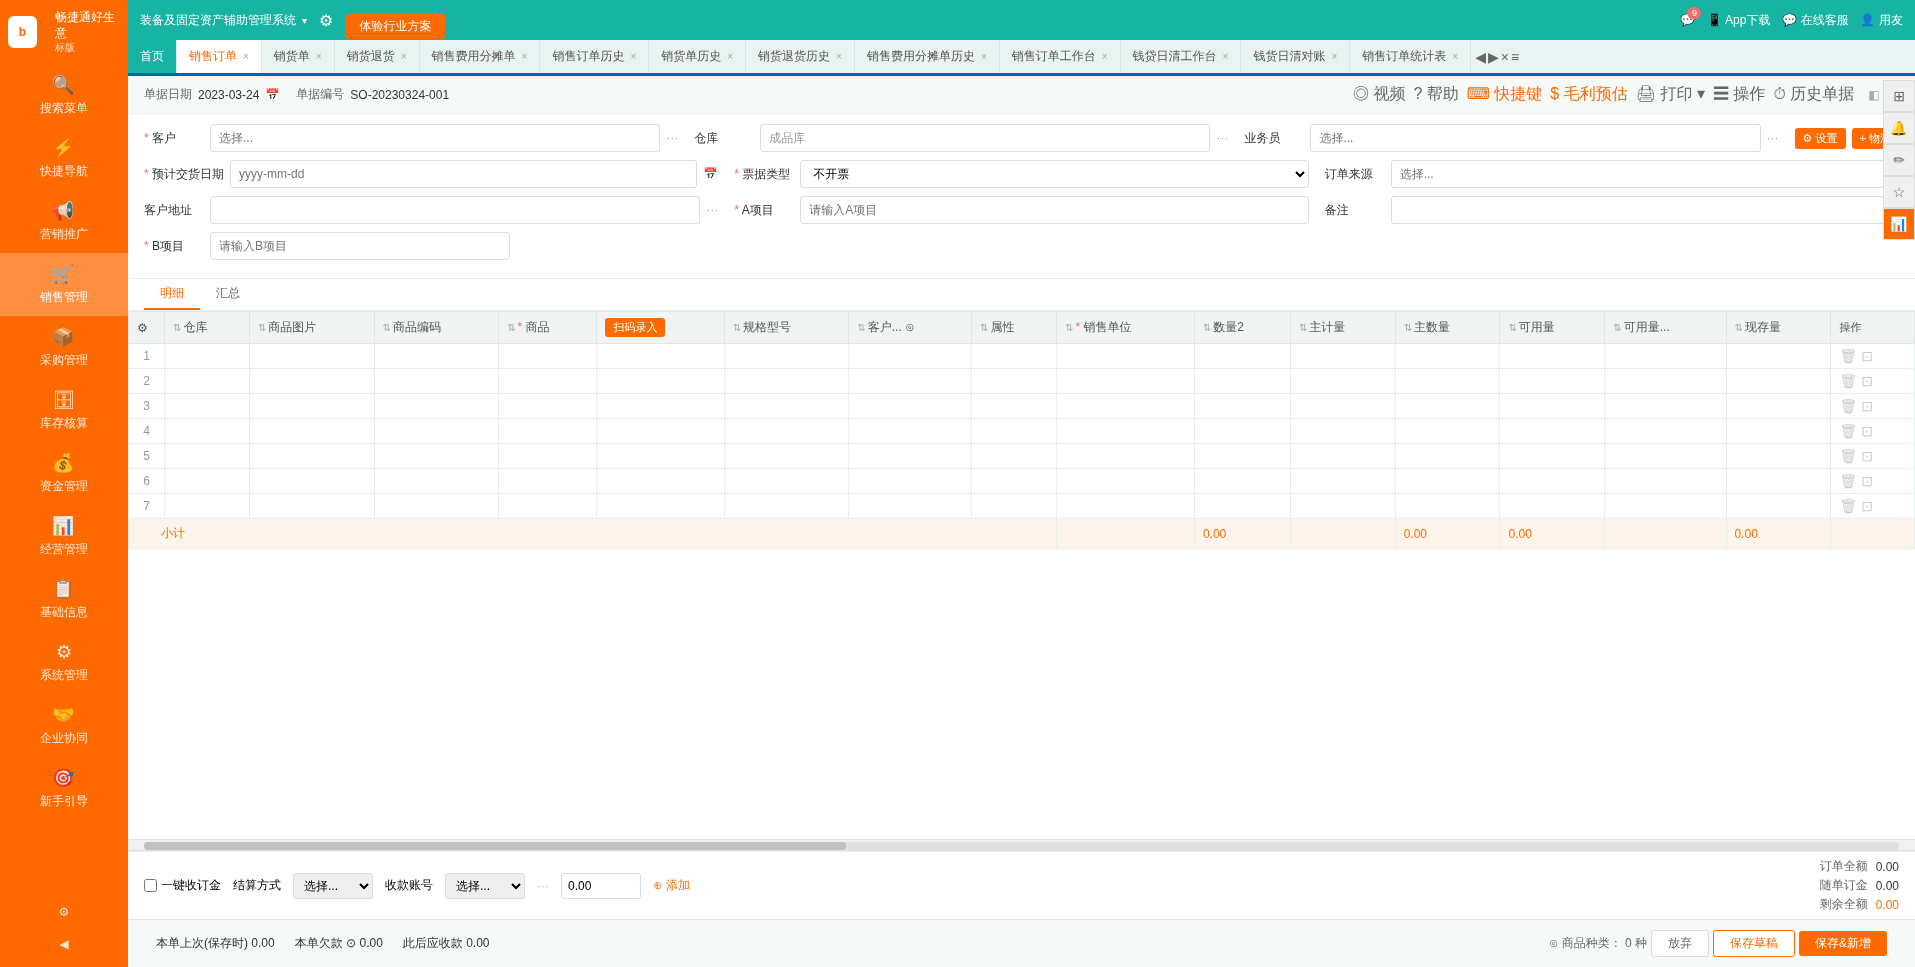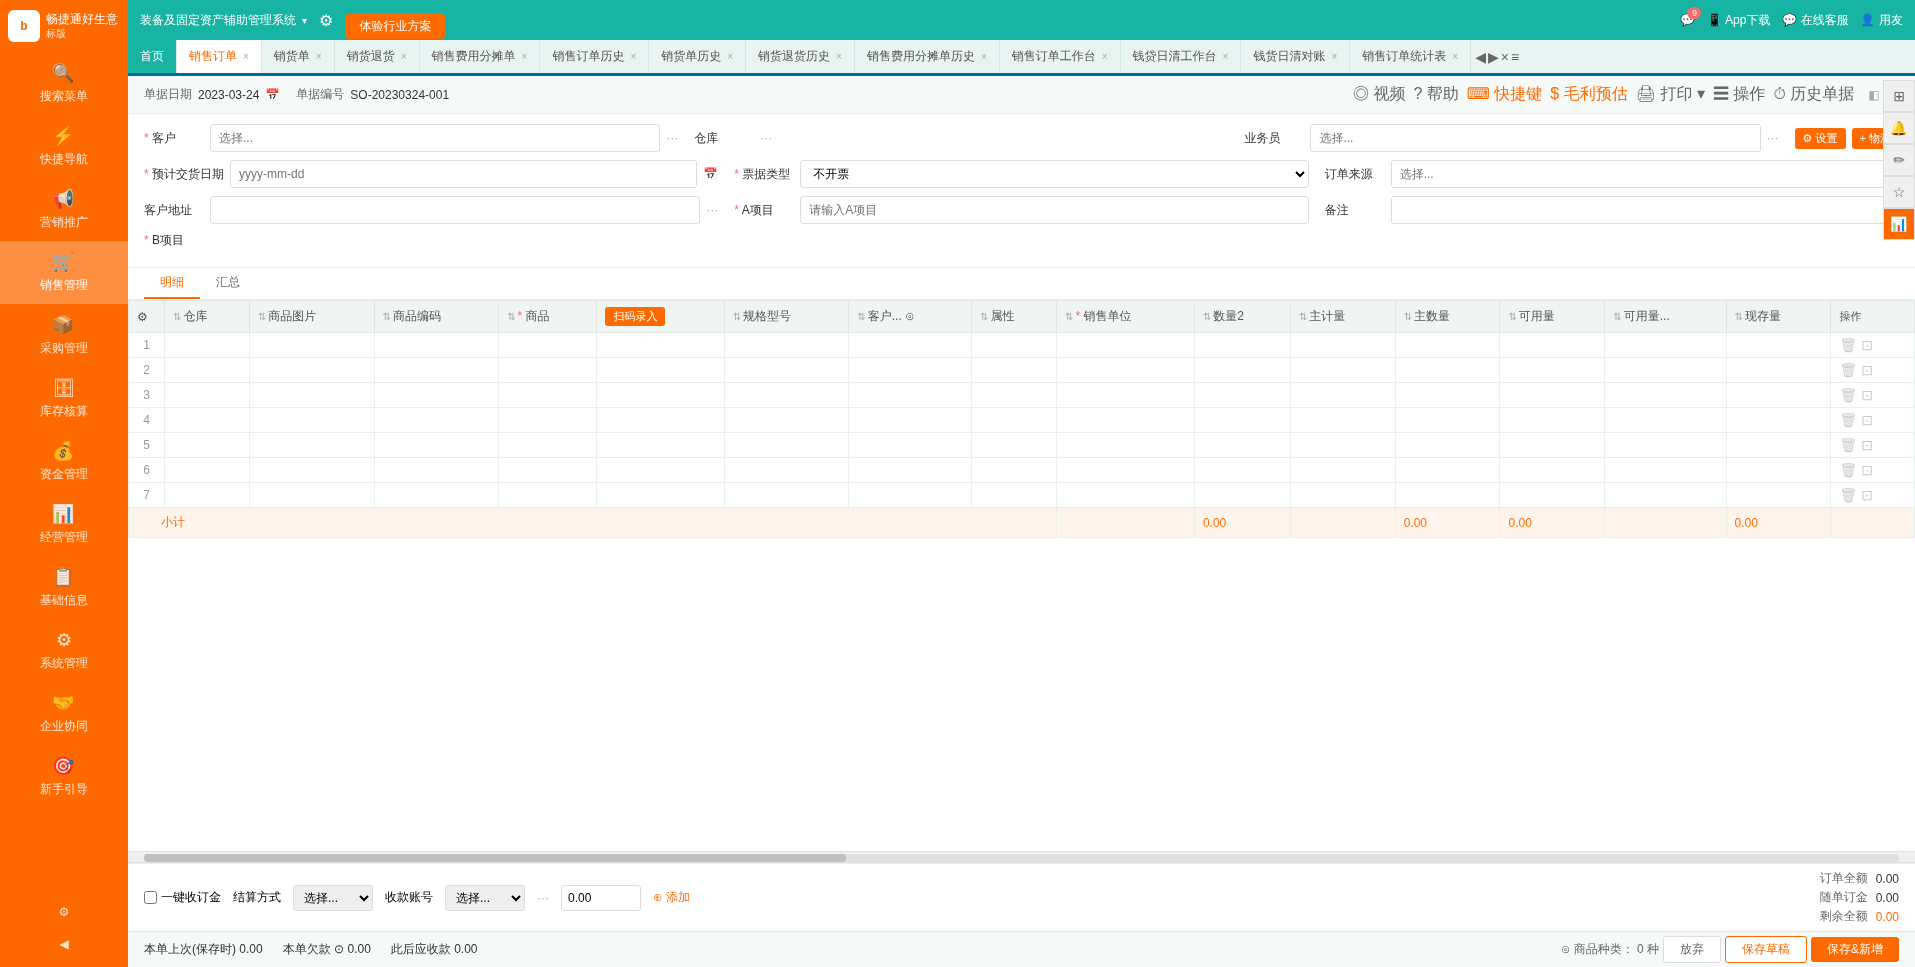--- a/index.html
+++ b/index.html
@@ -23,21 +23,21 @@
       align-items: center;
       gap: 6px;
     }
     .logo-icon {
       width: 32px; height: 32px;
       background: white;
       border-radius: 6px;
       display: flex; align-items: center; justify-content: center;
       color: #ff6a00; font-weight: bold; font-size: 14px;
     }
-    .logo-text { color: white; font-size: 11px; line-height: 1.3; }
+    .logo-text { color: white; font-size: 11px; line-height: 1.3; margin-left: 12px; }
     .sidebar-menu { width: 100%; flex: 1; }
     .sidebar-item {
       width: 100%;
       padding: 10px 0;
       display: flex; flex-direction: column; align-items: center;
       color: rgba(255,255,255,0.85);
       cursor: pointer;
       gap: 4px;
       font-size: 11px;
     }
@@ -221,25 +221,25 @@
     }
     .checkbox-item { display: flex; align-items: center; gap: 4px; }
     .bottom-input {
       height: 26px; border: 1px solid #ddd;
       border-radius: 3px; padding: 0 6px; width: 80px;
     }
     .add-btn { color: #ff6a00; cursor: pointer; }
 
     
     .footer {
-      height: 36px;
+      height: 48px;
       background: #f5f9f8;
       border-top: 1px solid #e0e8e4;
       display: flex; align-items: center;
-      padding: 0 16px; gap: 20px;
+      padding: 0 28px; gap: 20px;
       flex-shrink: 0;
       justify-content: center;
     }
     .footer-item { color: #666; }
     .footer-item span { color: #333; font-weight: 500; }
     .footer-spacer { flex: 1; }
     .footer-right { display: flex; align-items: center; gap: 4px; }
     .footer-count { color: #666; }
     .discard-btn {
       padding: 4px 16px; border: 1px solid #ddd;
@@ -444,20 +444,21 @@
       <div class="form-body">
 
         <div class="form-row">
           <div class="form-field">
             <span class="form-field-label required">客户</span>
             <input class="form-field-input" type="text" placeholder="选择..." style="">
             <span class="form-field-dots">···</span>
           </div>
           <div class="form-field">
             <span class="form-field-label">仓库</span>
+            <input class="form-field-input" type="text" value="成品库" style="">
             <span class="form-field-dots">···</span>
           </div>
           <div class="form-field">
             <span class="form-field-label">业务员</span>
             <input class="form-field-input" type="text" placeholder="选择..." style="">
             <span class="form-field-dots">···</span>
           </div>
           <div style="display:flex;gap:6px;align-items:center;">
             <button style="background:#ff6a00;color:white;border:none;padding:3px 8px;border-radius:3px;cursor:pointer;font-size:11px;">⚙ 设置</button>
             <button style="background:#ff6a00;color:white;border:none;padding:3px 8px;border-radius:3px;cursor:pointer;font-size:11px;">+ 物流</button>
@@ -496,20 +497,21 @@
           </div>
           <div class="form-field">
             <span class="form-field-label">备注</span>
             <input class="form-field-input" style="flex: 2 1 0%;" type="text">
           </div>
         </div>
 
         <div class="form-row">
           <div class="form-field">
             <span class="form-field-label required">B项目</span>
+            <input class="form-field-input" type="text" style="max-width: 300px;" placeholder="请输入B项目">
           </div>
         </div>
       </div>
 
       <div class="detail-tabs">
         <div class="detail-tab active">明细</div>
         <div class="detail-tab">汇总</div>
       </div>
 
       <div class="table-wrap">

